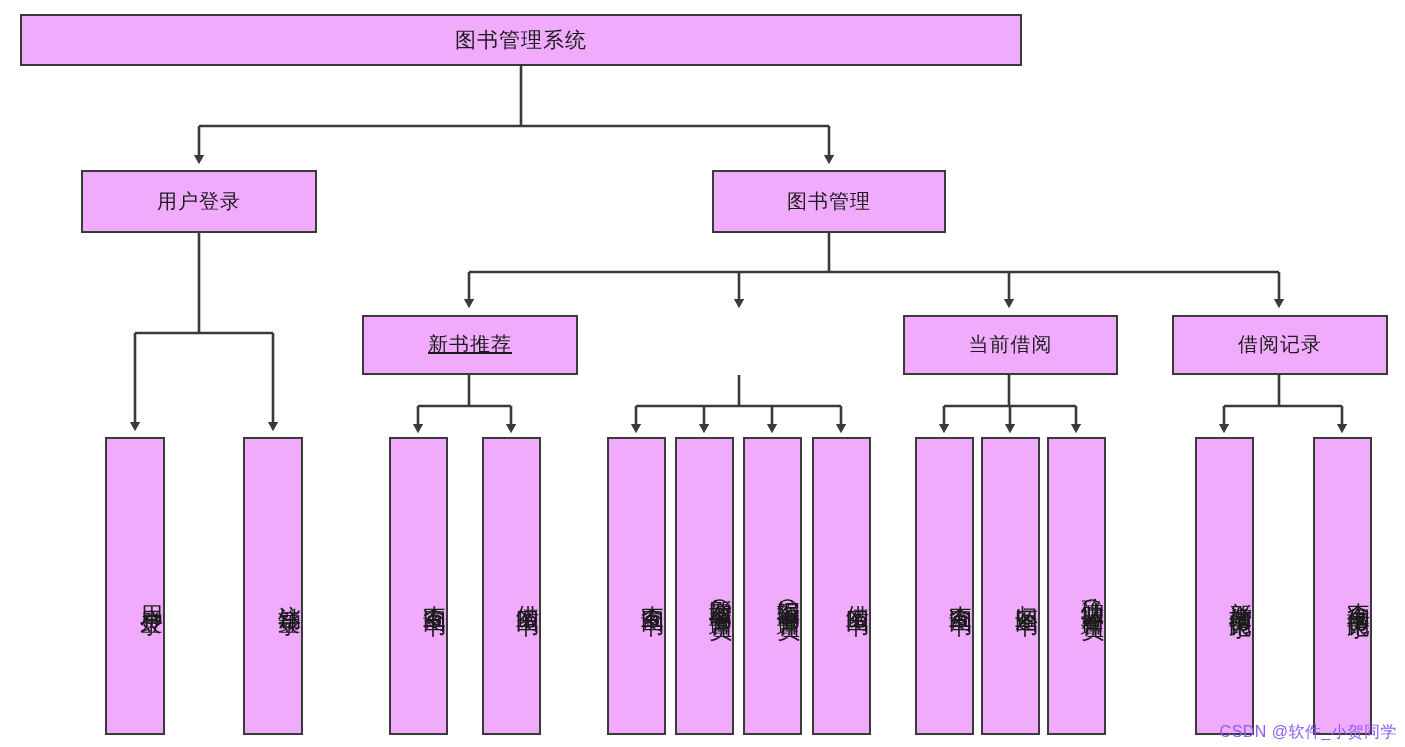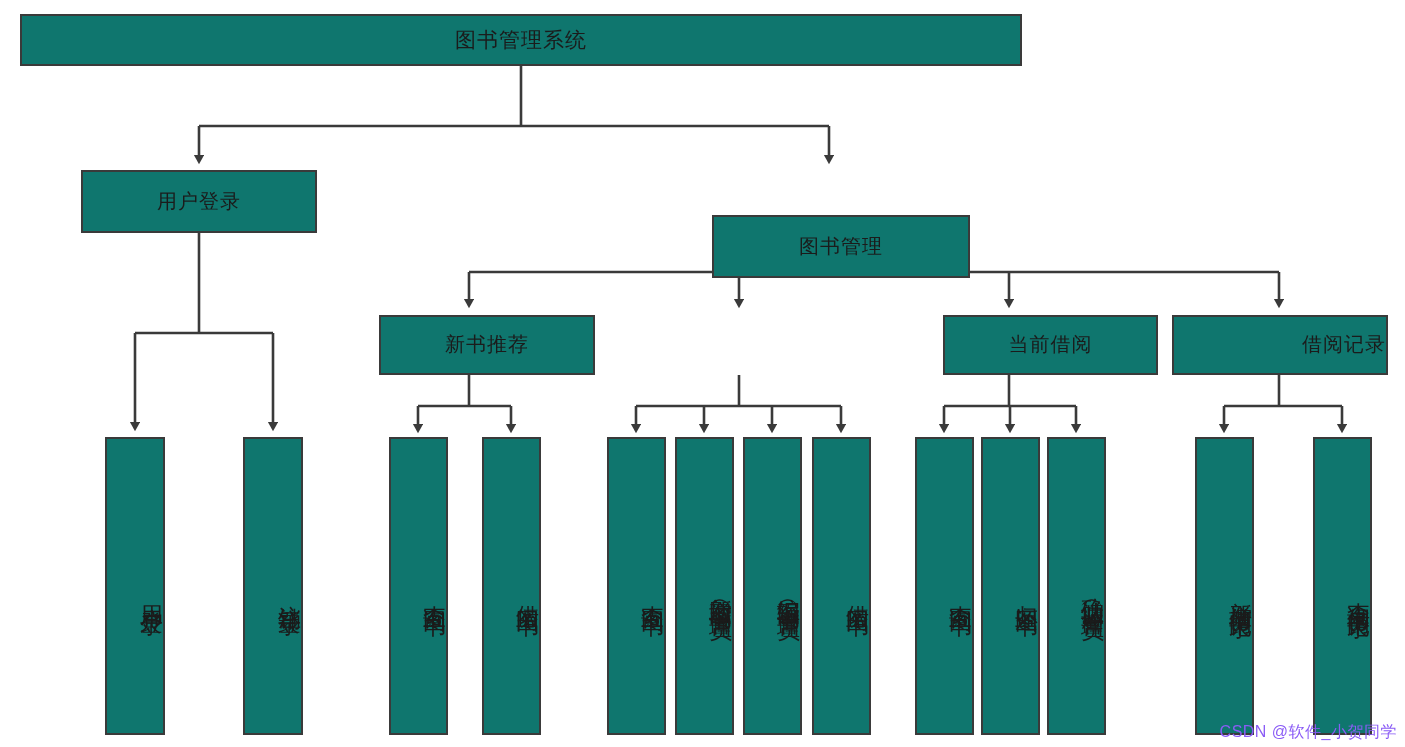--- a/index.html
+++ b/index.html
@@ -1,20 +1,20 @@
 <!DOCTYPE html>
 <html><head>
 <meta charset="utf-8">
 <style>
   html,body{margin:0;padding:0;background:#ffffff;}
   body{width:1405px;height:747px;overflow:hidden;
        font-family:"Liberation Sans","DejaVu Sans",sans-serif;color:#1a1a1a;}
   #diagram{position:relative;width:1405px;height:747px;background:#fff;}
   svg.edges{position:absolute;left:0;top:0;width:1405px;height:747px;}
-  .node{position:absolute;box-sizing:border-box;background:#0f766e;
+  .node{position:absolute;box-sizing:border-box;background:#f0abfc;
         border:2.5px solid #3a3a3a;display:flex;align-items:center;
         justify-content:center;text-align:center;}
   .node .lbl{display:block;line-height:1.18;letter-spacing:1px;color:#1b1b1b;}
   .node.root .lbl{font-size:21px;}
   .node.lvl2 .lbl{font-size:20px;}
   .node.lvl3 .lbl{font-size:20px;}
   .node.leaf{writing-mode:vertical-rl;text-orientation:upright;
              padding-top:14px;align-items:flex-start;justify-content:center;}
   .node.leaf .lbl{font-size:23px;letter-spacing:3px;line-height:1.0;
                   writing-mode:vertical-rl;text-orientation:upright;white-space:nowrap;}
@@ -76,31 +76,31 @@
     </g>
   </svg>
 
   <div class="node root" style="left:20px;top:14px;width:1002px;height:52px;">
     <span class="lbl">图书管理系统</span>
   </div>
 
   <div class="node lvl2" style="left:81px;top:170px;width:236px;height:63px;">
     <span class="lbl">用户登录</span>
   </div>
-  <div class="node lvl2" style="left:712px;top:170px;width:258px;height:63px;margin-top:45px;">
+  <div class="node lvl2" style="left:712px;top:170px;width:234px;height:63px;">
     <span class="lbl">图书管理</span>
   </div>
 
-  <div class="node lvl3" style="left:379px;top:315px;width:216px;height:60px;">
+  <div class="node lvl3" style="left:362px;top:315px;width:216px;height:60px;text-decoration:underline;">
     <span class="lbl">新书推荐</span>
   </div>
-  <div class="node lvl3" style="left:903px;top:315px;width:215px;height:60px;margin-left:40px;">
+  <div class="node lvl3" style="left:903px;top:315px;width:215px;height:60px;">
     <span class="lbl">当前借阅</span>
   </div>
-  <div class="node lvl3" style="left:1172px;top:315px;width:216px;height:60px;justify-content:flex-end;">
+  <div class="node lvl3" style="left:1172px;top:315px;width:216px;height:60px;">
     <span class="lbl">借阅记录</span>
   </div>
 
   <div class="node leaf" style="left:105px;top:437px;width:60px;height:298px;">
     <span class="lbl">用户登录</span>
   </div>
   <div class="node leaf" style="left:243px;top:437px;width:60px;height:298px;">
     <span class="lbl">注销登录</span>
   </div>
 

